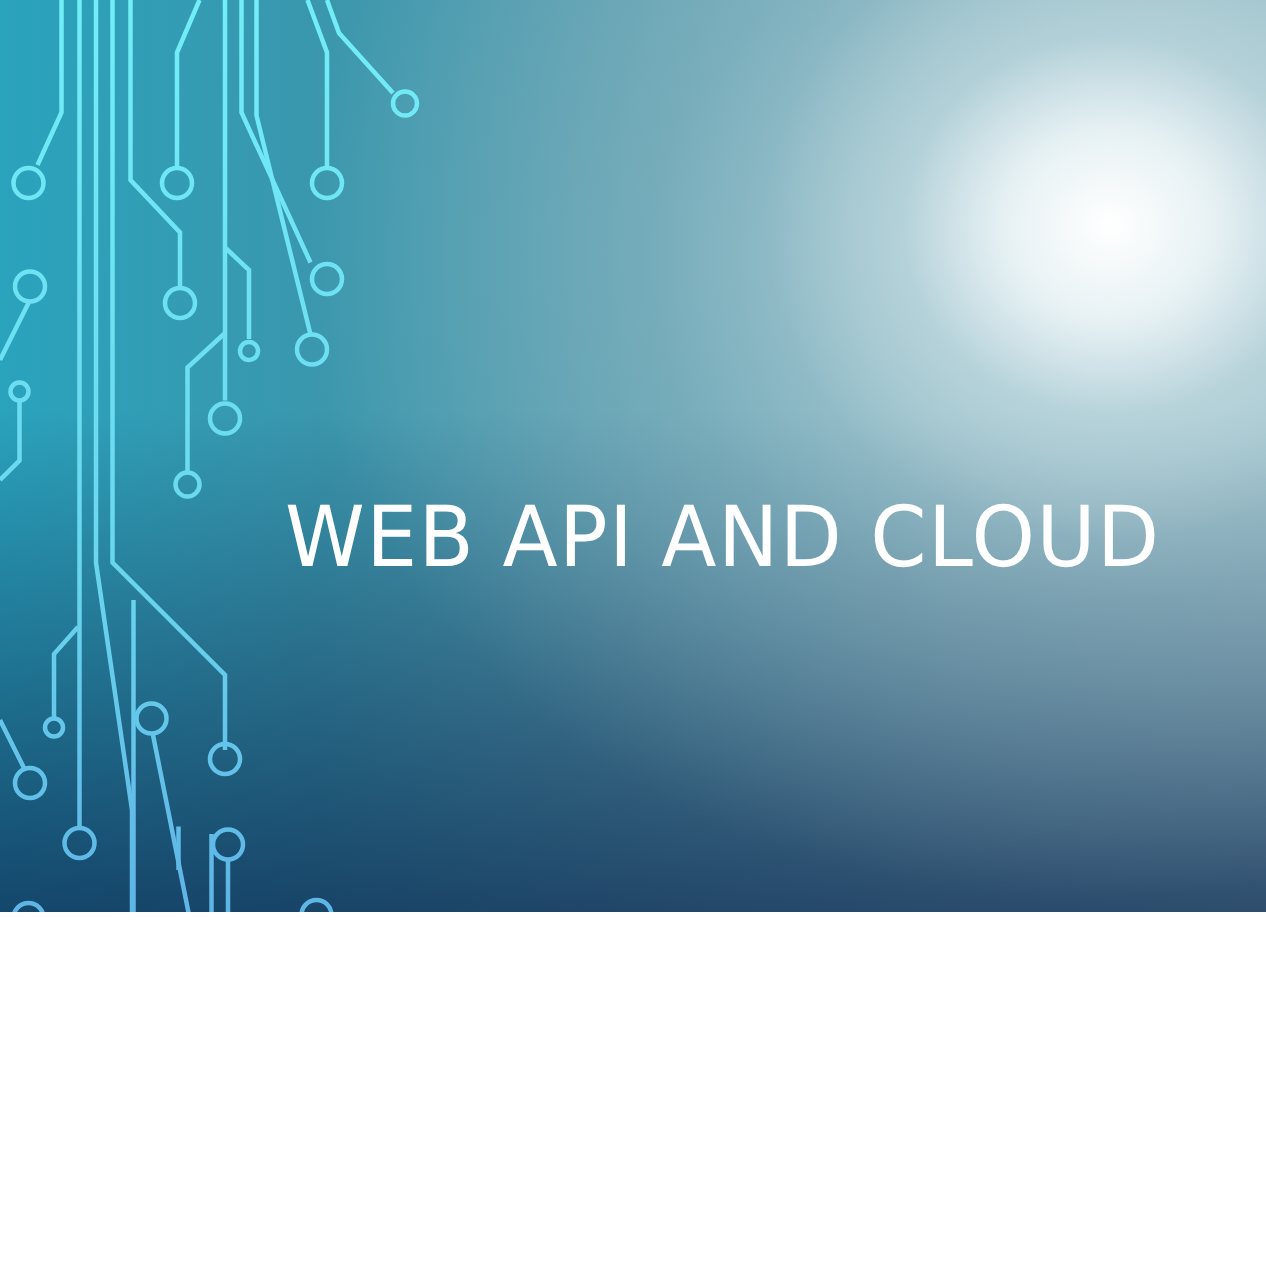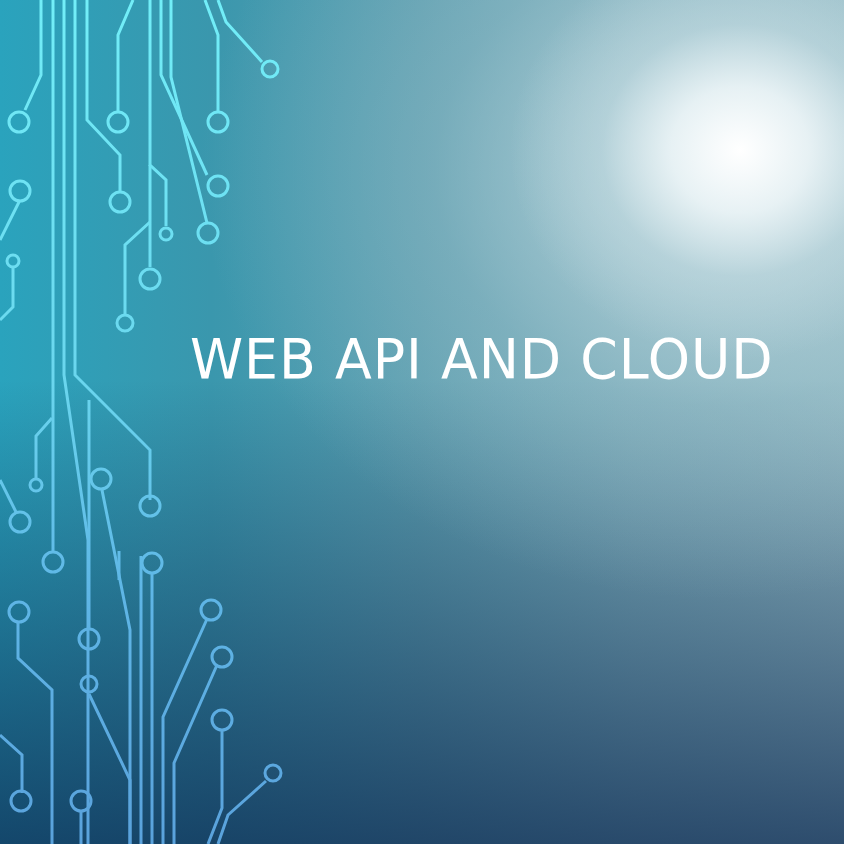--- a/index.html
+++ b/index.html
@@ -1,19 +1,19 @@
 <!DOCTYPE html>
 <html><head>
   <meta charset="utf-8">
   <style>
     html, body { margin: 0; padding: 0; }
     body { width: 844px; height: 844px; overflow: hidden; }
     .slide {
       position: relative;
-      width: 844px; height: 844px;
+      width: 844px; height: 608px;
       overflow: hidden;
       background:
         radial-gradient(ellipse 230px 210px at 740px 150px, rgba(255,255,255,1) 0%, rgba(240,247,249,0.85) 30%, rgba(200,222,228,0.45) 60%, rgba(200,222,228,0) 100%),
         radial-gradient(ellipse 520px 430px at 720px 170px, rgba(205,225,230,0.75) 0%, rgba(160,195,205,0.35) 55%, rgba(140,180,190,0) 100%),
         linear-gradient(180deg, rgba(0,0,0,0) 0%, rgba(0,0,0,0) 45%, rgba(12,40,80,0.55) 85%, rgba(12,40,80,0.75) 100%),
         linear-gradient(90deg, #2aa3bd 0%, #3a97ad 25%, #5d9fb0 50%, #7fb0bd 75%, #94bcc6 100%);
     }
     .circuit { position: absolute; left: 0; top: 0; width: 300px; height: 844px; }
     .title {
       position: absolute;

